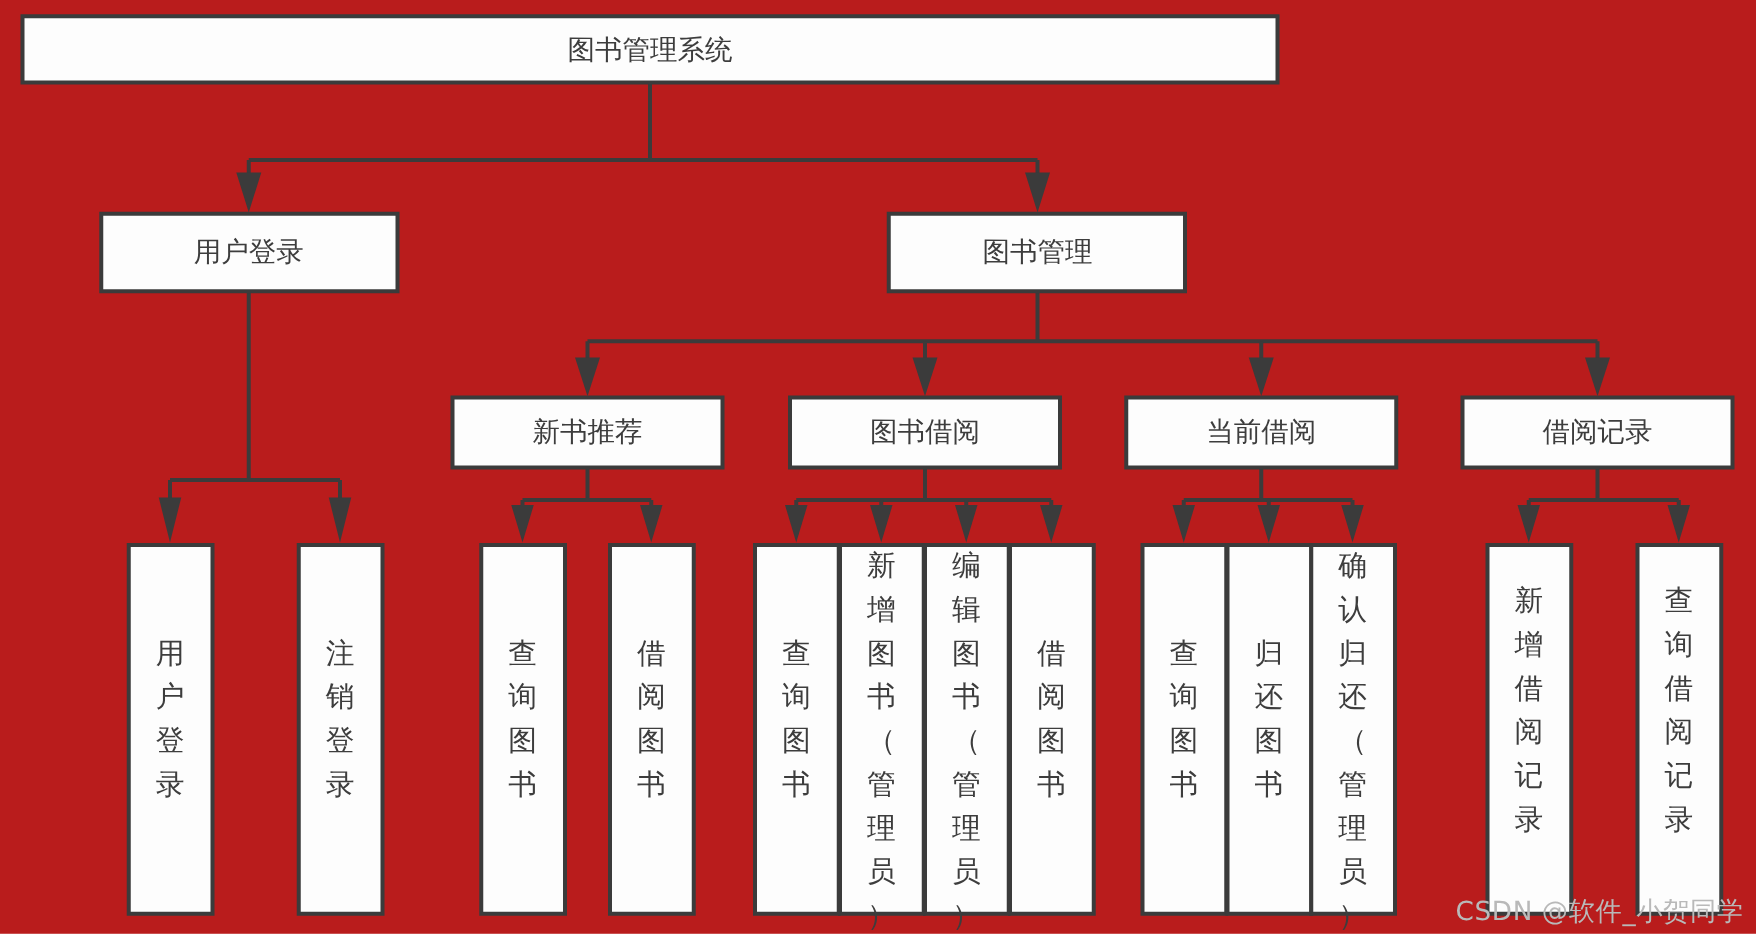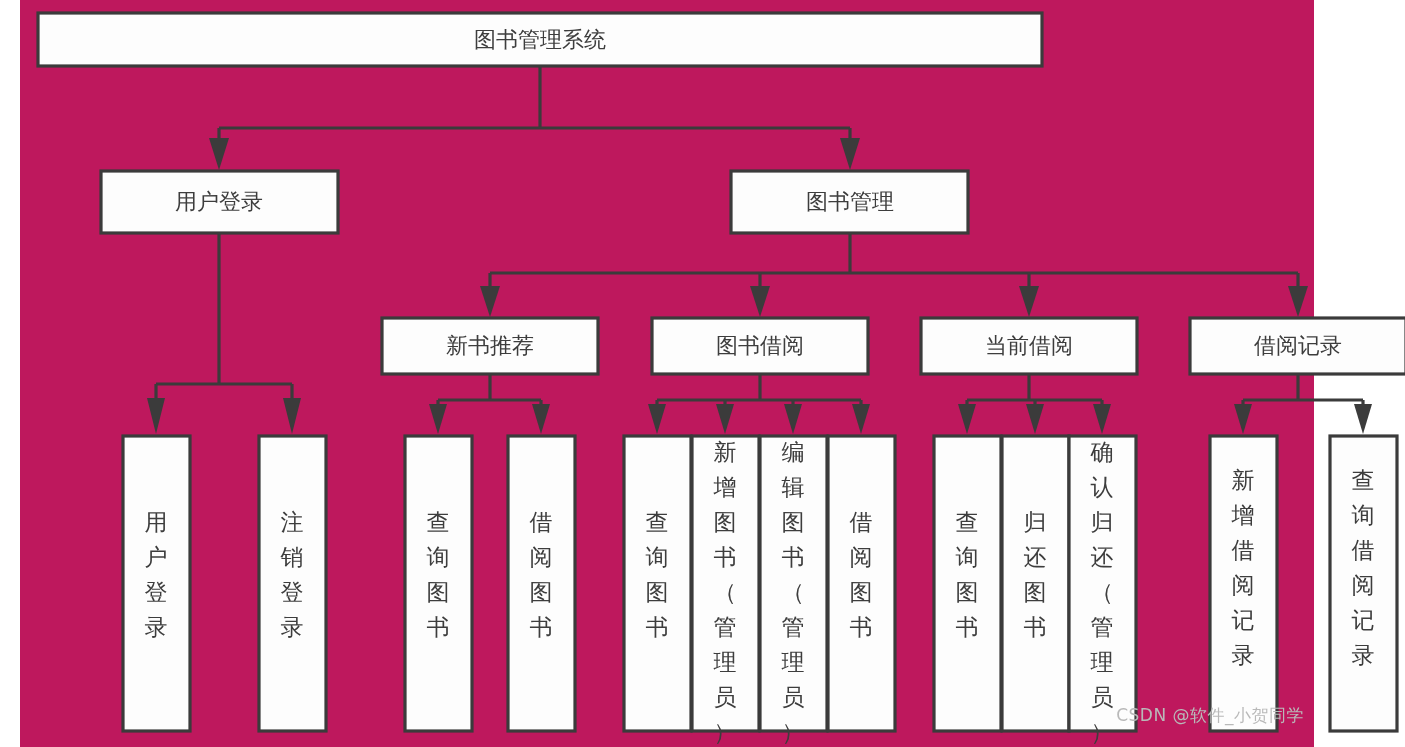--- a/index.html
+++ b/index.html
@@ -8,24 +8,23 @@
     background: #ffffff;
   }
   body {
     width: 1405px;
     height: 747px;
     overflow: hidden;
     font-family: "DejaVu Sans", "Liberation Sans", sans-serif;
   }
   #diagram-root {
     position: relative;
-    width: 1294px;
+    width: 1405px;
     height: 747px;
-    background: #be185d;
-    margin-left: 20px;
+    background: #b91c1c;
   }
   svg.diagram-canvas {
     position: absolute;
     top: 0; left: 0;
     width: 1405px;
     height: 747px;
     display: block;
   }
   .node-box {
     fill: #fdfdfd;
@@ -52,23 +51,23 @@
   }
   .leaf-label {
     fill: #3d3d3d;
     font-family: "DejaVu Sans", "Liberation Sans", sans-serif;
     font-size: 23px;
     text-anchor: middle;
   }
   .watermark {
     position: absolute;
     right: 10px;
-    bottom: 20px;
+    bottom: 4px;
     color: #b9b9b9;
-    font-size: 17px;
+    font-size: 21px;
     font-family: "DejaVu Sans", "Liberation Sans", sans-serif;
     letter-spacing: 0.5px;
     white-space: nowrap;
     pointer-events: none;
   }
 </style>
 </head>
 <body>
 
 <div id="diagram-root">

